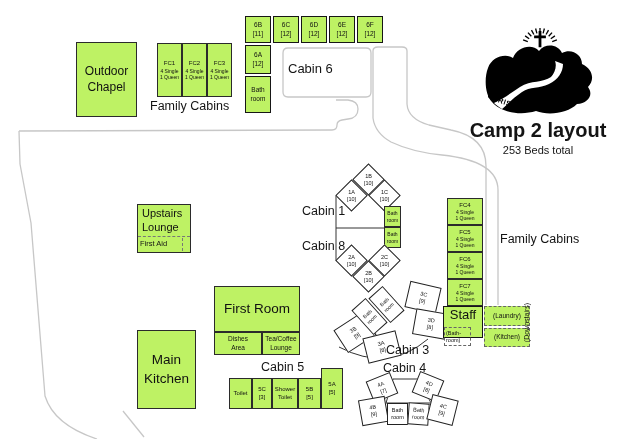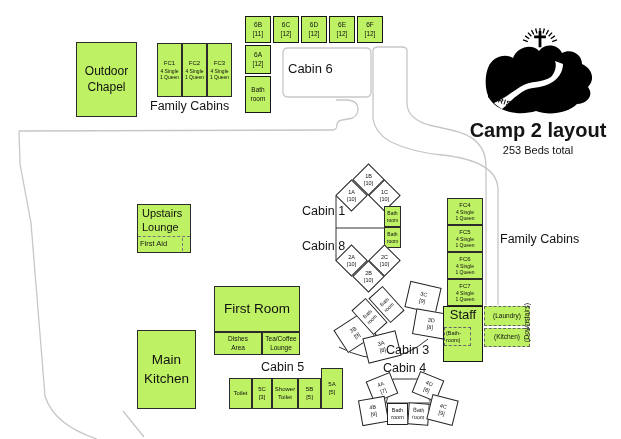--- a/index.html
+++ b/index.html
@@ -276,21 +276,21 @@
     <div class="tiny">4 Single</div>
     <div class="tiny">1 Queen</div>
   </div>
   <div class="box" style="left:447px;top:279px;width:36px;height:27px;">
     <div class="id">FC7</div>
     <div class="tiny">4 Single</div>
     <div class="tiny">1 Queen</div>
   </div>
   <div class="lbl" style="left:500px;top:232px;font-size:12.5px;">Family Cabins</div>
 
-  <div class="box bold-border" style="left:443px;top:306px;width:40px;height:56px;justify-content:flex-start;font-size:13px;align-items:center;">
+  <div class="box bold-border" style="left:443px;top:306px;width:40px;height:32px;justify-content:flex-start;font-size:13px;align-items:center;">
     <span>Staff</span>
   </div>
   <div class="box dashed" style="left:444px;top:327px;width:27px;height:19px;font-size:5.5px;align-items:flex-start;padding-left:1px;background:transparent;z-index:3;">
     <div>(Bath-</div>
     <div>room)</div>
   </div>
   <div class="box dashed" style="left:484px;top:306px;width:46px;height:20px;font-size:6.5px;">
     <span>(Laundry)</span>
   </div>
   <div class="box dashed" style="left:484px;top:328px;width:46px;height:19px;font-size:6.5px;">

